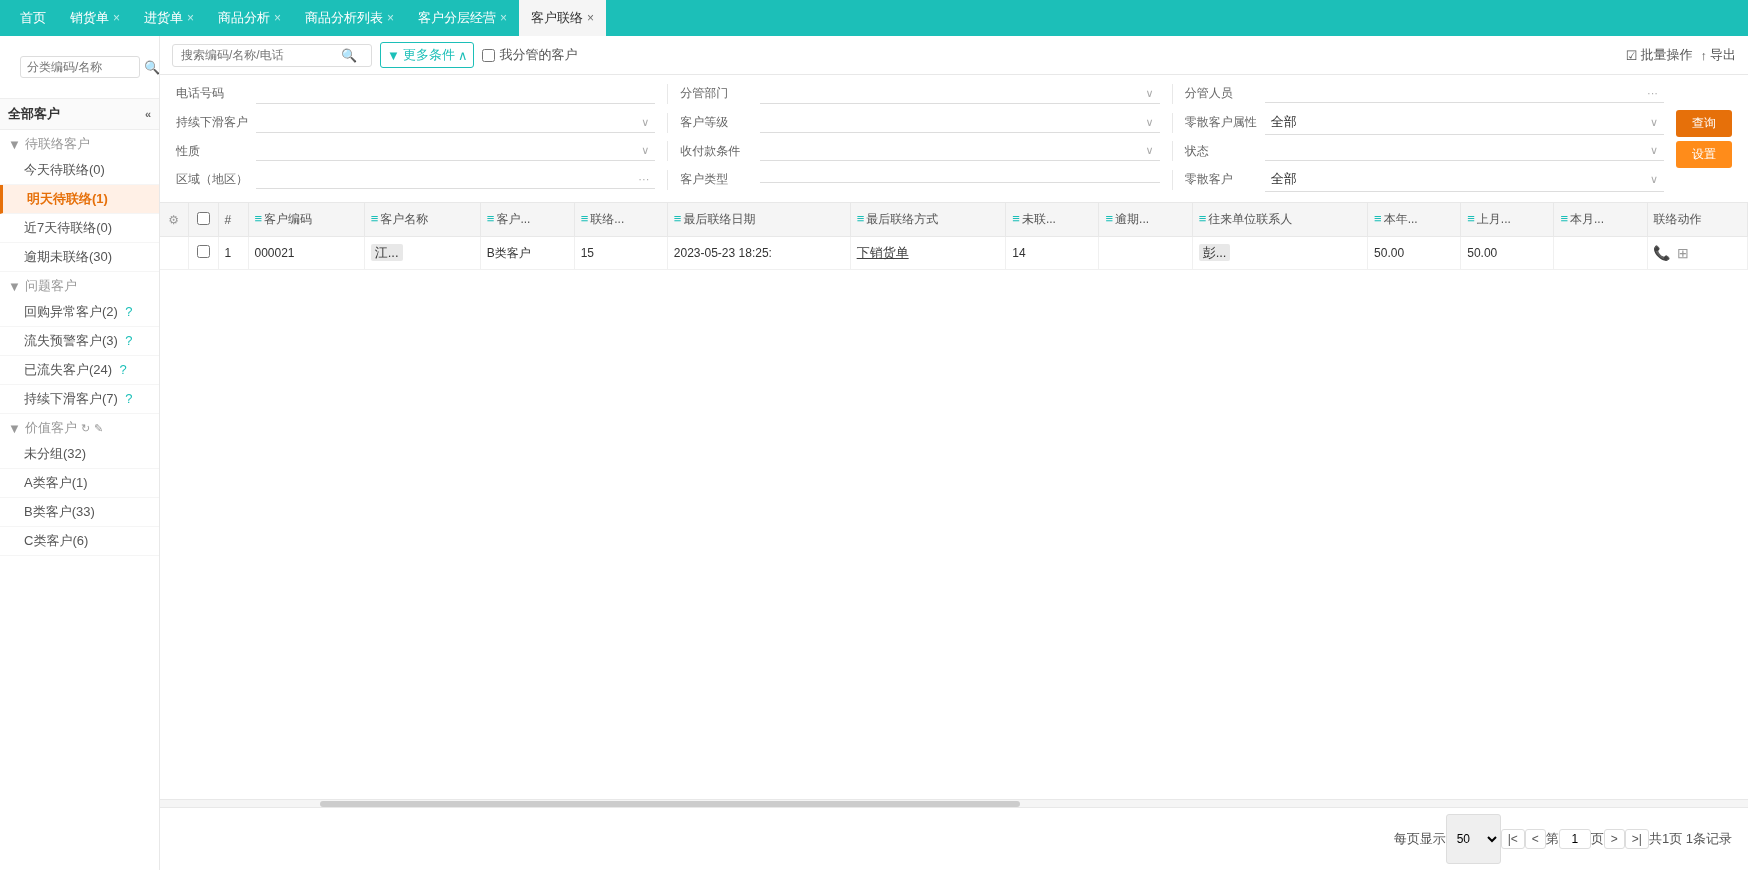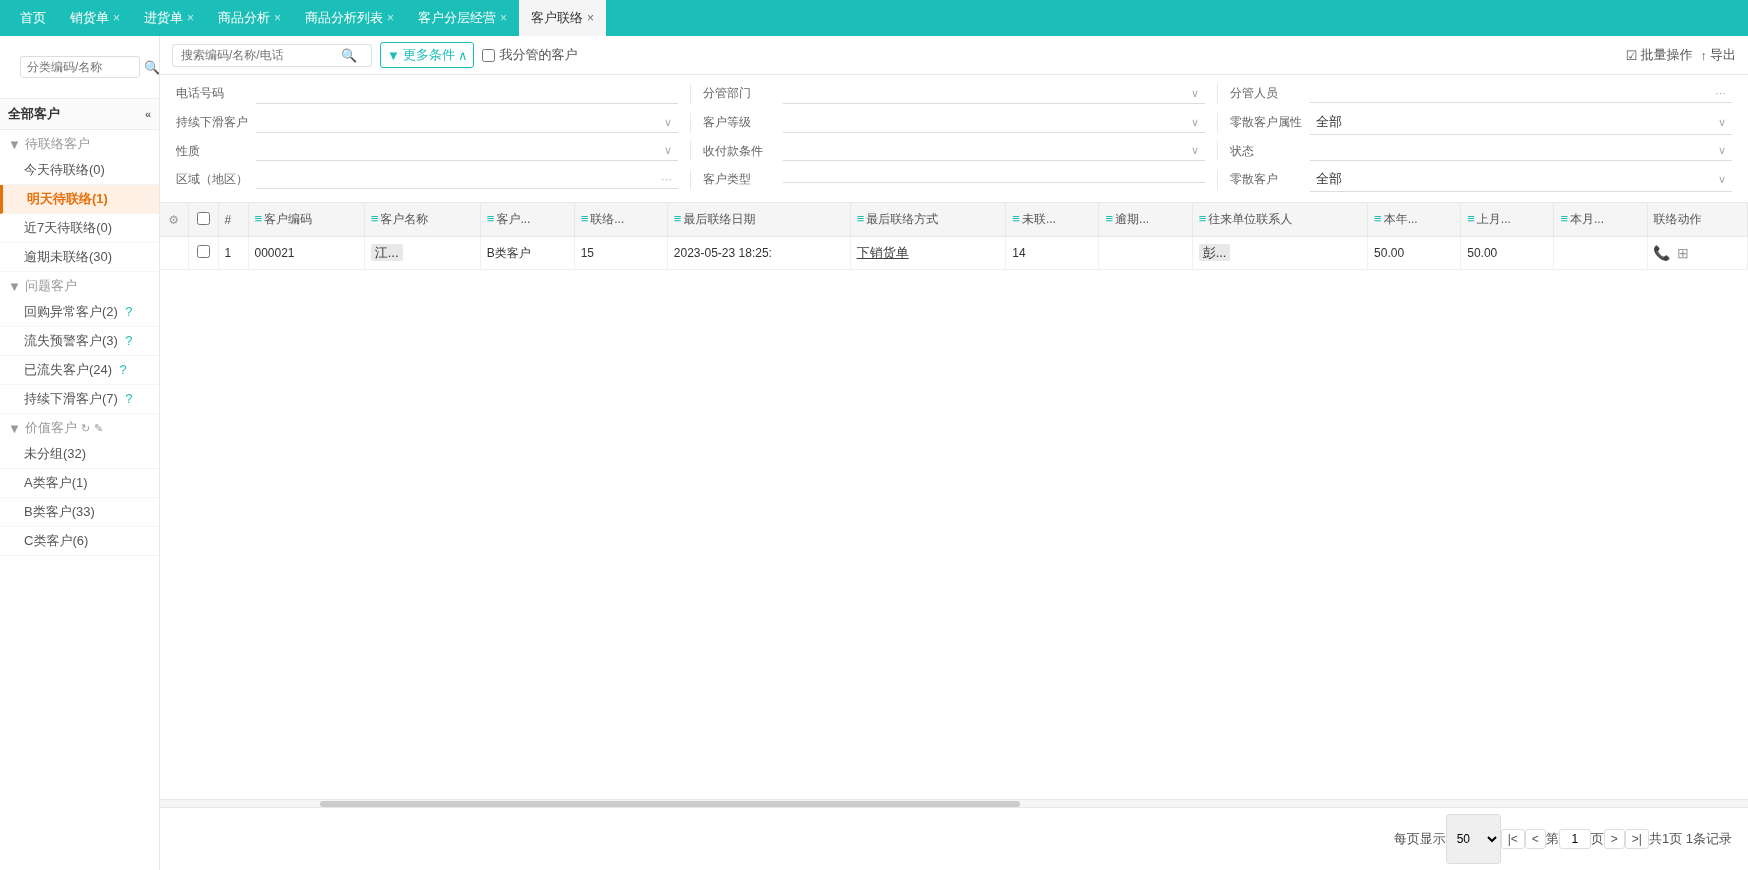--- a/index.html
+++ b/index.html
@@ -596,20 +596,24 @@
             <div class="filter-cell">
               <span class="filter-label">零散客户</span>
               <div class="filter-select">
                 <span>全部</span>
                 <span class="chevron-icon">∨</span>
               </div>
             </div>
           </div>
         </div>
 
+        <div class="filter-actions" style="margin-left:12px;justify-content:center;">
+          <button class="query-btn">查询</button>
+          <button class="reset-btn">设置</button>
+        </div>
       </div>
     </div>
 
     <div class="table-container">
       <table>
         <thead>
           <tr>
             <th class="settings-cell">⚙</th>
             <th class="checkbox-cell"><input type="checkbox" style=""></th>
             <th style="width:30px;">#</th>

